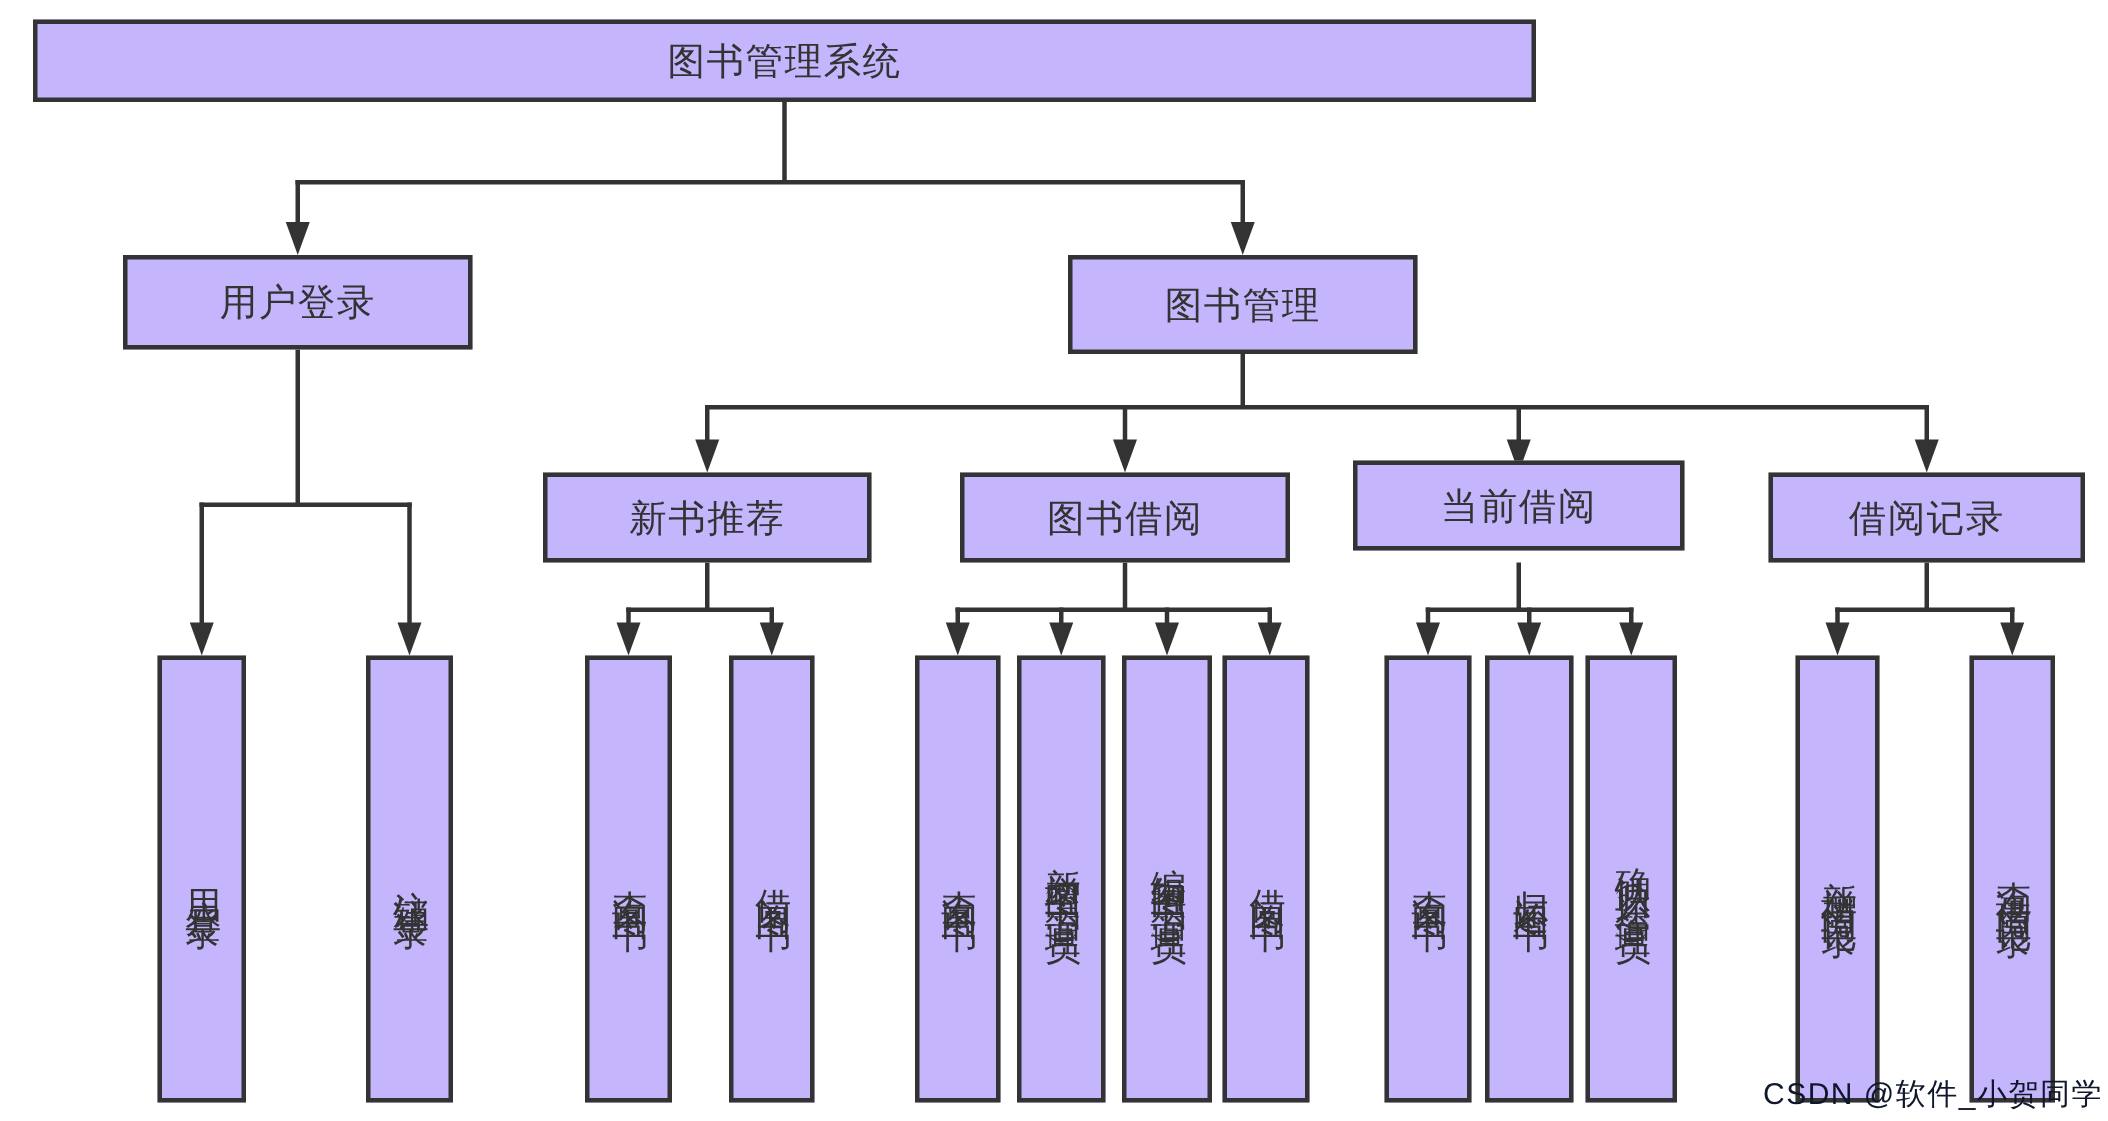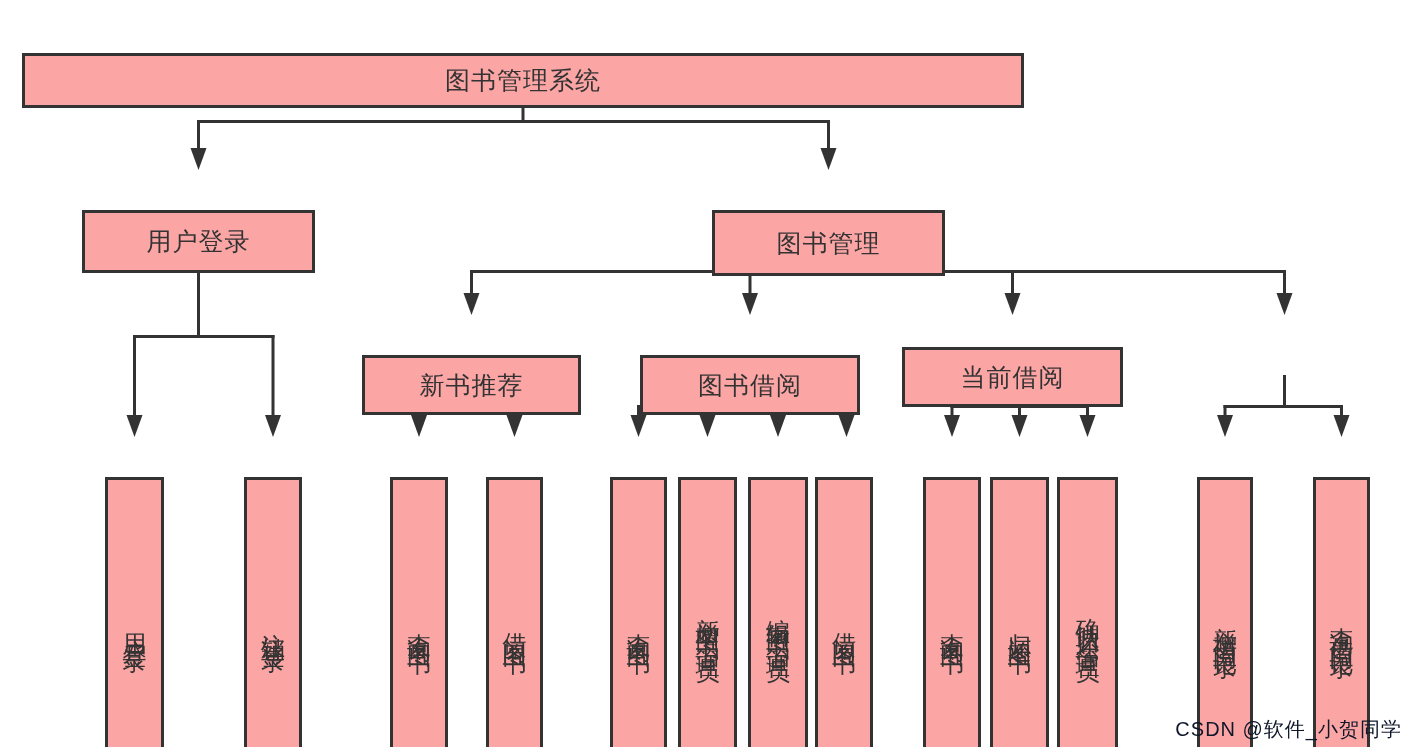--- a/index.html
+++ b/index.html
@@ -13,26 +13,25 @@
   }
   .lines-svg {
     position: absolute;
     left: 0; top: 0;
     width: 1405px; height: 747px;
   }
   .hbox, .vbox {
     position: absolute;
     box-sizing: border-box;
     border: 3px solid #333333;
-    background: #fca5a5;
+    background: #c4b5fd;
     display: flex;
     align-items: center;
     justify-content: center;
     color: #333333;
-    margin-top: 40px;
   }
   .hbox span {
     font-size: 25px;
     letter-spacing: 1px;
     white-space: nowrap;
   }
   .vbox { top: 437px; height: 298px; }
   .vbox span {
     writing-mode: vertical-rl;
     text-orientation: mixed;
@@ -152,20 +151,23 @@
 
   <div class="hbox" style="left:640px; top:315px; width:220px; height:60px">
     <span>图书借阅</span>
   </div>
   <div class="hbox" style="left:362px; top:315px; width:219px; height:60px">
     <span>新书推荐</span>
   </div>
   <div class="hbox" style="left:902px; top:307px; width:221px; height:60px">
     <span>当前借阅</span>
   </div>
+  <div class="hbox" style="left:1179px; top:315px; width:211px; height:60px">
+    <span>借阅记录</span>
+  </div>
 
   <div class="vbox" style="left:105px; width:59px">
     <span>用户登录</span>
   </div>
   <div class="vbox" style="left:244px; width:58px">
     <span>注销登录</span>
   </div>
 
   <div class="vbox" style="left:390px; width:58px">
     <span>查询图书</span>

